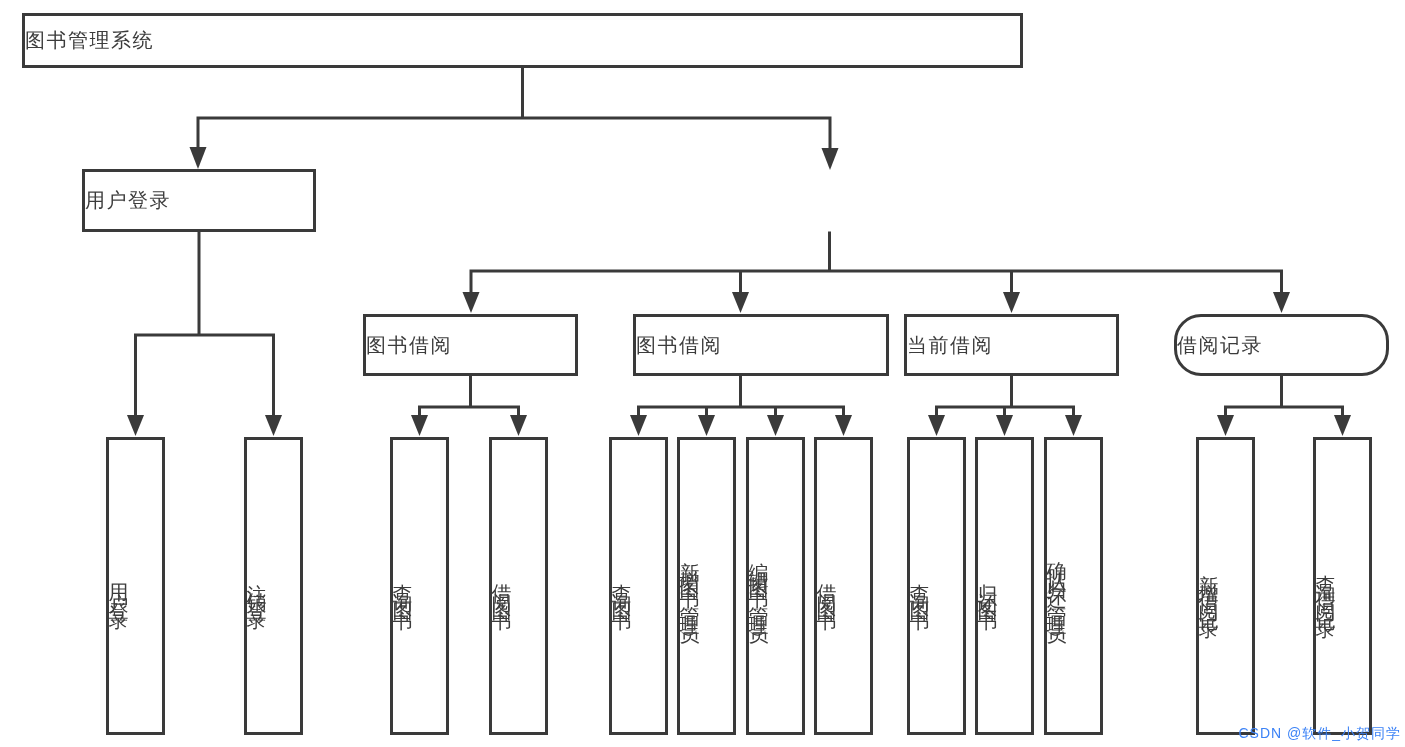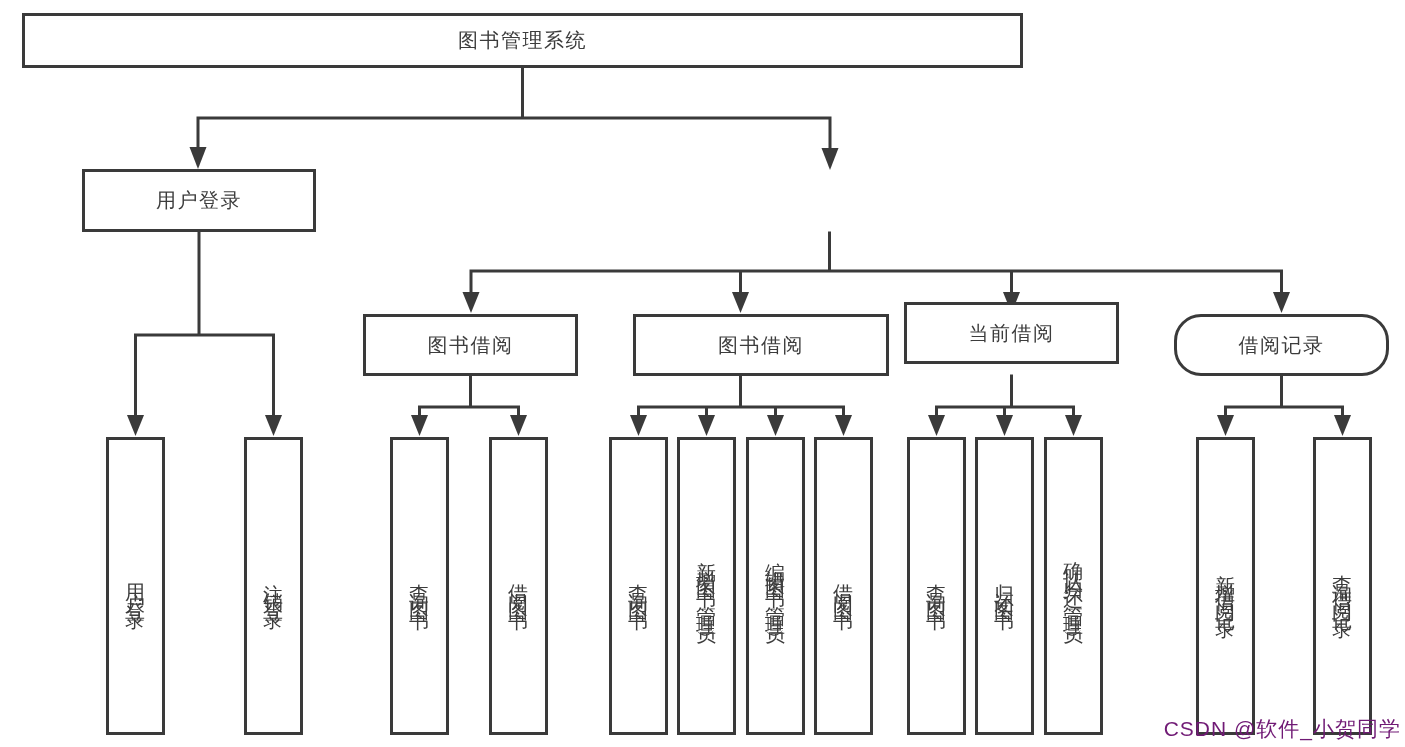--- a/index.html
+++ b/index.html
@@ -17,40 +17,39 @@
     width: 1405px; height: 747px;
     z-index: 1;
   }
   .node {
     position: absolute;
     box-sizing: border-box;
     border: 3px solid #3a3a3a;
     background: #ffffff;
     display: flex;
     align-items: center;
-    justify-content: center;
     color: #3c3c3c;
     font-size: 20px;
     letter-spacing: 1.5px;
     z-index: 2;
     white-space: nowrap;
   }
   .node .vtext {
     writing-mode: vertical-rl;
     text-orientation: mixed;
     letter-spacing: 9px;
     white-space: nowrap;
     line-height: 1;
   }
   .watermark {
     position: absolute;
     right: 4px;
     bottom: 4px;
-    font-size: 21px;
-    color: #701a75;
+    font-size: 14px;
+    color: #3b82f6;
     letter-spacing: 1px;
     z-index: 5;
   }
 </style>
 </head>
 <body>
 
 <div class="canvas">
 
   <svg class="connectors" viewBox="0 0 1405 747" xmlns="http://www.w3.org/2000/svg">
@@ -100,21 +99,21 @@
   <div class="node" style="left:82px; top:169px; width:234px; height:63px;">
     <span>用户登录</span>
   </div>
 
   <div class="node" style="left:363px; top:314px; width:215px; height:62px;">
     <span>图书借阅</span>
   </div>
   <div class="node" style="left:633px; top:314px; width:256px; height:62px;">
     <span>图书借阅</span>
   </div>
-  <div class="node" style="left:904px; top:302px; width:215px; height:62px;">
+  <div class="node" style="left:904px; top:314px; width:215px; height:62px;">
     <span>当前借阅</span>
   </div>
   <div class="node" style="left:1174px; top:314px; width:215px; height:62px;border-radius:27px;">
     <span>借阅记录</span>
   </div>
 
   <div class="node" style="left:106px; top:437px; width:59px; height:298px;">
     <span class="vtext">用户登录</span>
   </div>
   <div class="node" style="left:244px; top:437px; width:59px; height:298px;">

